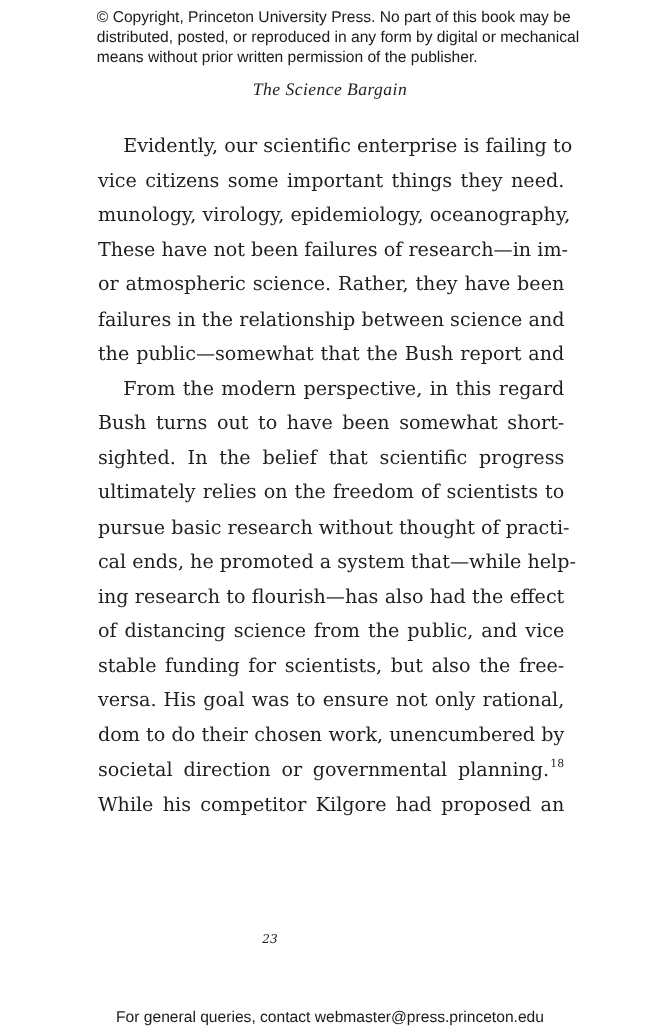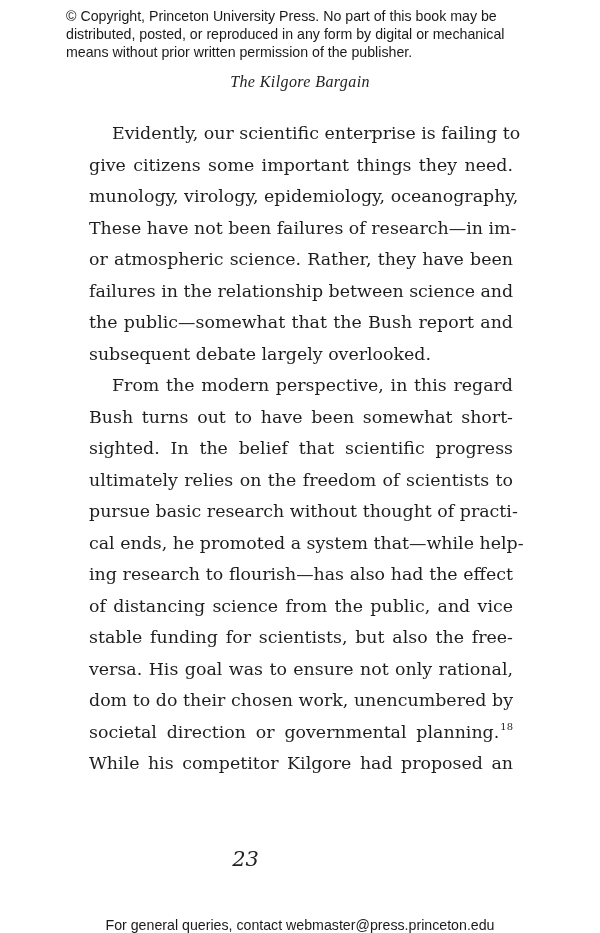--- a/index.html
+++ b/index.html
@@ -9,21 +9,21 @@
     }
     body {
       width: 600px;
       height: 933px;
       position: relative;
       overflow: hidden;
       color: #1e1e1e;
     }
     .copyright {
       position: absolute;
-      left: 66px;
+      left: 88px;
       top: 7px;
       width: 470px;
       font-family: "Liberation Sans", sans-serif;
       font-size: 14.2px;
       line-height: 18px;
       color: #1a1a1a;
     }
     .copyright div {
       white-space: nowrap;
     }
@@ -69,21 +69,21 @@
       margin-left: 1px;
     }
     .page-number {
       position: absolute;
       left: 0;
       top: 847px;
       width: 491px;
       text-align: center;
       font-family: "DejaVu Serif", serif;
       font-style: italic;
-      font-size: 21px;
+      font-size: 11px;
       color: #222;
     }
     .footer {
       position: absolute;
       left: 0;
       top: 901px;
       width: 600px;
       text-align: center;
       font-family: "Liberation Sans", sans-serif;
       font-size: 14.2px;
@@ -93,32 +93,31 @@
   </style>
 </head>
 <body>
 
 <div class="copyright">
   <div>© Copyright, Princeton University Press. No part of this book may be</div>
   <div>distributed, posted, or reproduced in any form by digital or mechanical</div>
   <div>means without prior written permission of the publisher.</div>
 </div>
 
-<div class="running-head">The Kilgore Bargain</div>
+<div class="running-head">The Science Bargain</div>
 
 <div class="body-text">
   <div>
     <span class="line indent">Evidently, our scientific enterprise is failing to</span>
-    <span class="line">give citizens some important things they need.</span>
+    <span class="line">vice citizens some important things they need.</span>
     <span class="line">munology, virology, epidemiology, oceanography,</span>
     <span class="line">These have not been failures of research—in im-</span>
     <span class="line">or atmospheric science. Rather, they have been</span>
     <span class="line">failures in the relationship between science and</span>
     <span class="line">the public—somewhat that the Bush report and</span>
-    <span class="line last">subsequent debate largely overlooked.</span>
   </div>
   <div>
     <span class="line indent">From the modern perspective, in this regard</span>
     <span class="line">Bush turns out to have been somewhat short-</span>
     <span class="line">sighted. In the belief that scientific progress</span>
     <span class="line">ultimately relies on the freedom of scientists to</span>
     <span class="line">pursue basic research without thought of practi-</span>
     <span class="line">cal ends, he promoted a system that—while help-</span>
     <span class="line">ing research to flourish—has also had the effect</span>
     <span class="line">of distancing science from the public, and vice</span>

